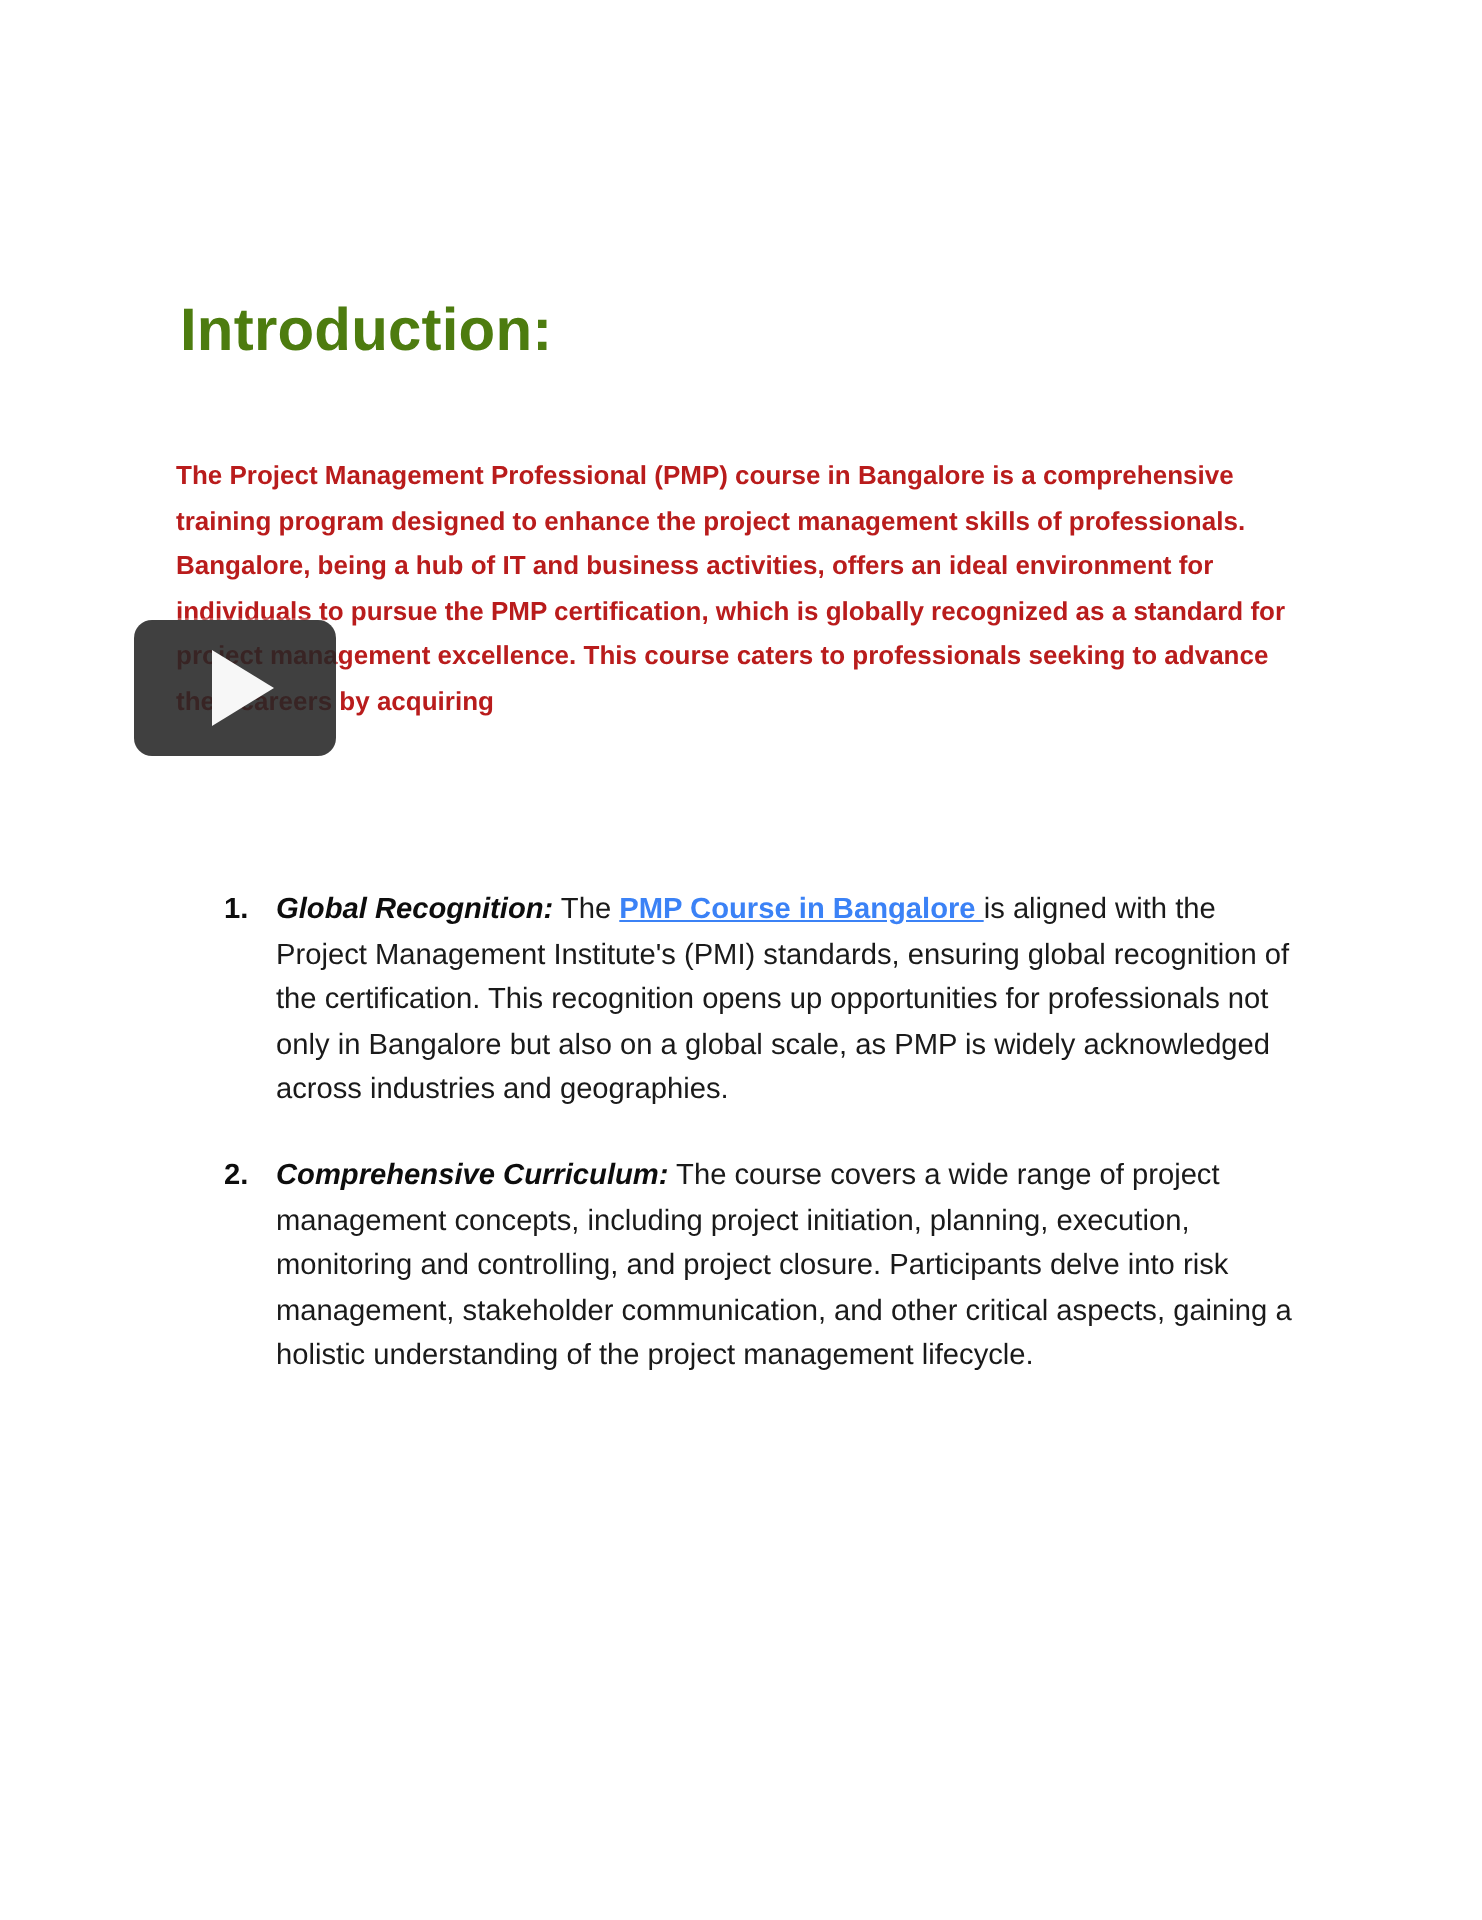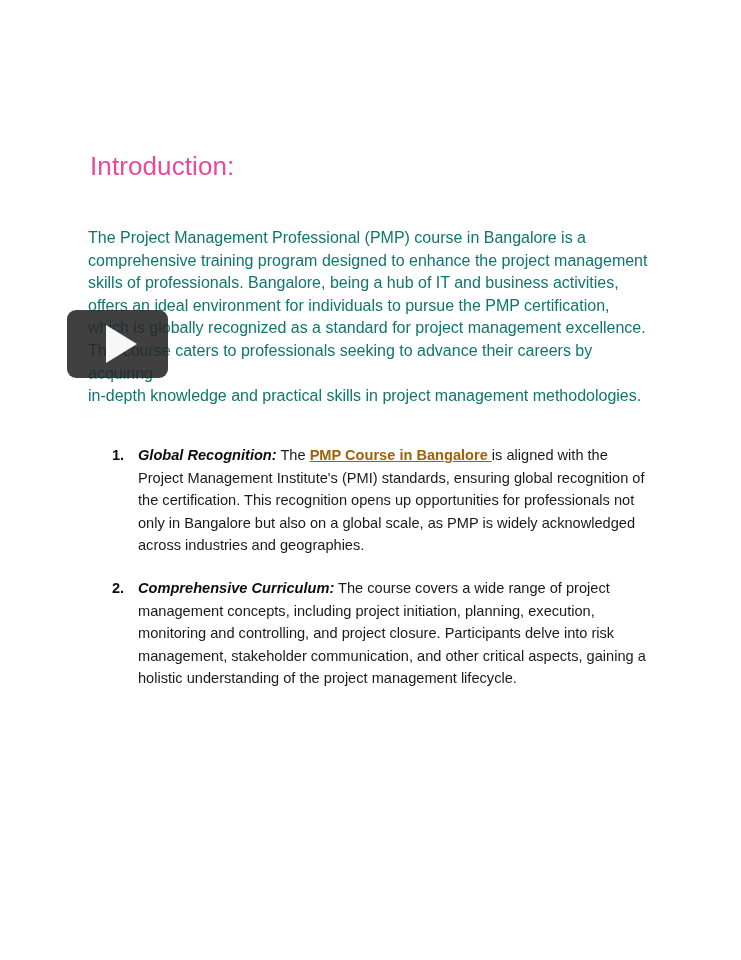--- a/index.html
+++ b/index.html
@@ -21,37 +21,38 @@
     position: absolute;
     inset: 0;
     background: #ffffff;
   }
 
   
   .doc-heading {
     position: absolute;
     left: 90px;
     top: 148px;
-    font-size: 26px;
+    font-size: 30px;
     line-height: 36px;
-    font-weight: 400;
-    color: #ec4899;
+    font-weight: 700;
+    color: #4d7c0f;
     letter-spacing: 0.1px;
     white-space: nowrap;
   }
 
   
   .intro-block {
     position: absolute;
     left: 88px;
     top: 227px;
     width: 562px;
-    font-size: 16px;
+    font-size: 13px;
     line-height: 22.6px;
-    color: #0f766e;
+    color: #b91c1c;
+    font-weight: bold;
   }
   .intro-block .para-a { margin: 0; }
   .intro-block .para-b { margin: 0; }
 
   
   .feature-list {
     position: absolute;
     left: 112px;
     top: 444px;
     width: 540px;
@@ -74,21 +75,21 @@
     top: 0;
     font-weight: bold;
     color: #0d0d0d;
   }
   .li-term {
     font-weight: bold;
     color: #0d0d0d;
     font-style: italic;
   }
   .inline-link {
-    color: #a16207;
+    color: #3b82f6;
     font-weight: bold;
     text-underline-offset: 1px;
   }
 
   
   .play-overlay {
     position: absolute;
     left: 67px;
     top: 310px;
     width: 101px;
@@ -111,21 +112,20 @@
 </style>
 </head>
 <body>
 
 <div id="page">
 
   <div class="doc-heading">Introduction:</div>
 
   <div class="intro-block">
     <p class="para-a">The Project Management  Professional (PMP) course in Bangalore  is a comprehensive  training  program designed to enhance the project management  skills of professionals.  Bangalore, being  a hub of IT and business  activities, offers an ideal environment  for individuals  to pursue the PMP certification, which is globally  recognized as a standard  for project management   excellence. This course caters to professionals seeking to advance their careers by acquiring</p>
-    <p class="para-b">in-depth knowledge  and practical skills  in project management  methodologies.</p>
   </div>
 
   <ol class="feature-list">
 
     <li>
       <span class="li-marker">1.</span><span class="li-term">Global Recognition:</span><span> The </span><a class="inline-link" href="#">PMP Course in Bangalore </a><span>is aligned with the Project  Management  Institute's (PMI) standards,  ensuring global recognition of the certification.  This recognition opens up opportunities  for professionals  not only  in Bangalore  but also  on a global  scale, as PMP is widely  acknowledged  across industries and geographies.</span>
     </li>
 
     <li>
       <span class="li-marker">2.</span><span class="li-term">Comprehensive  Curriculum:</span><span> The  course covers a wide  range of project management   concepts, including project initiation, planning, execution, monitoring and controlling,  and  project closure. Participants delve  into risk management,  stakeholder  communication, and other critical aspects, gaining a holistic  understanding of the project management   lifecycle.</span>

